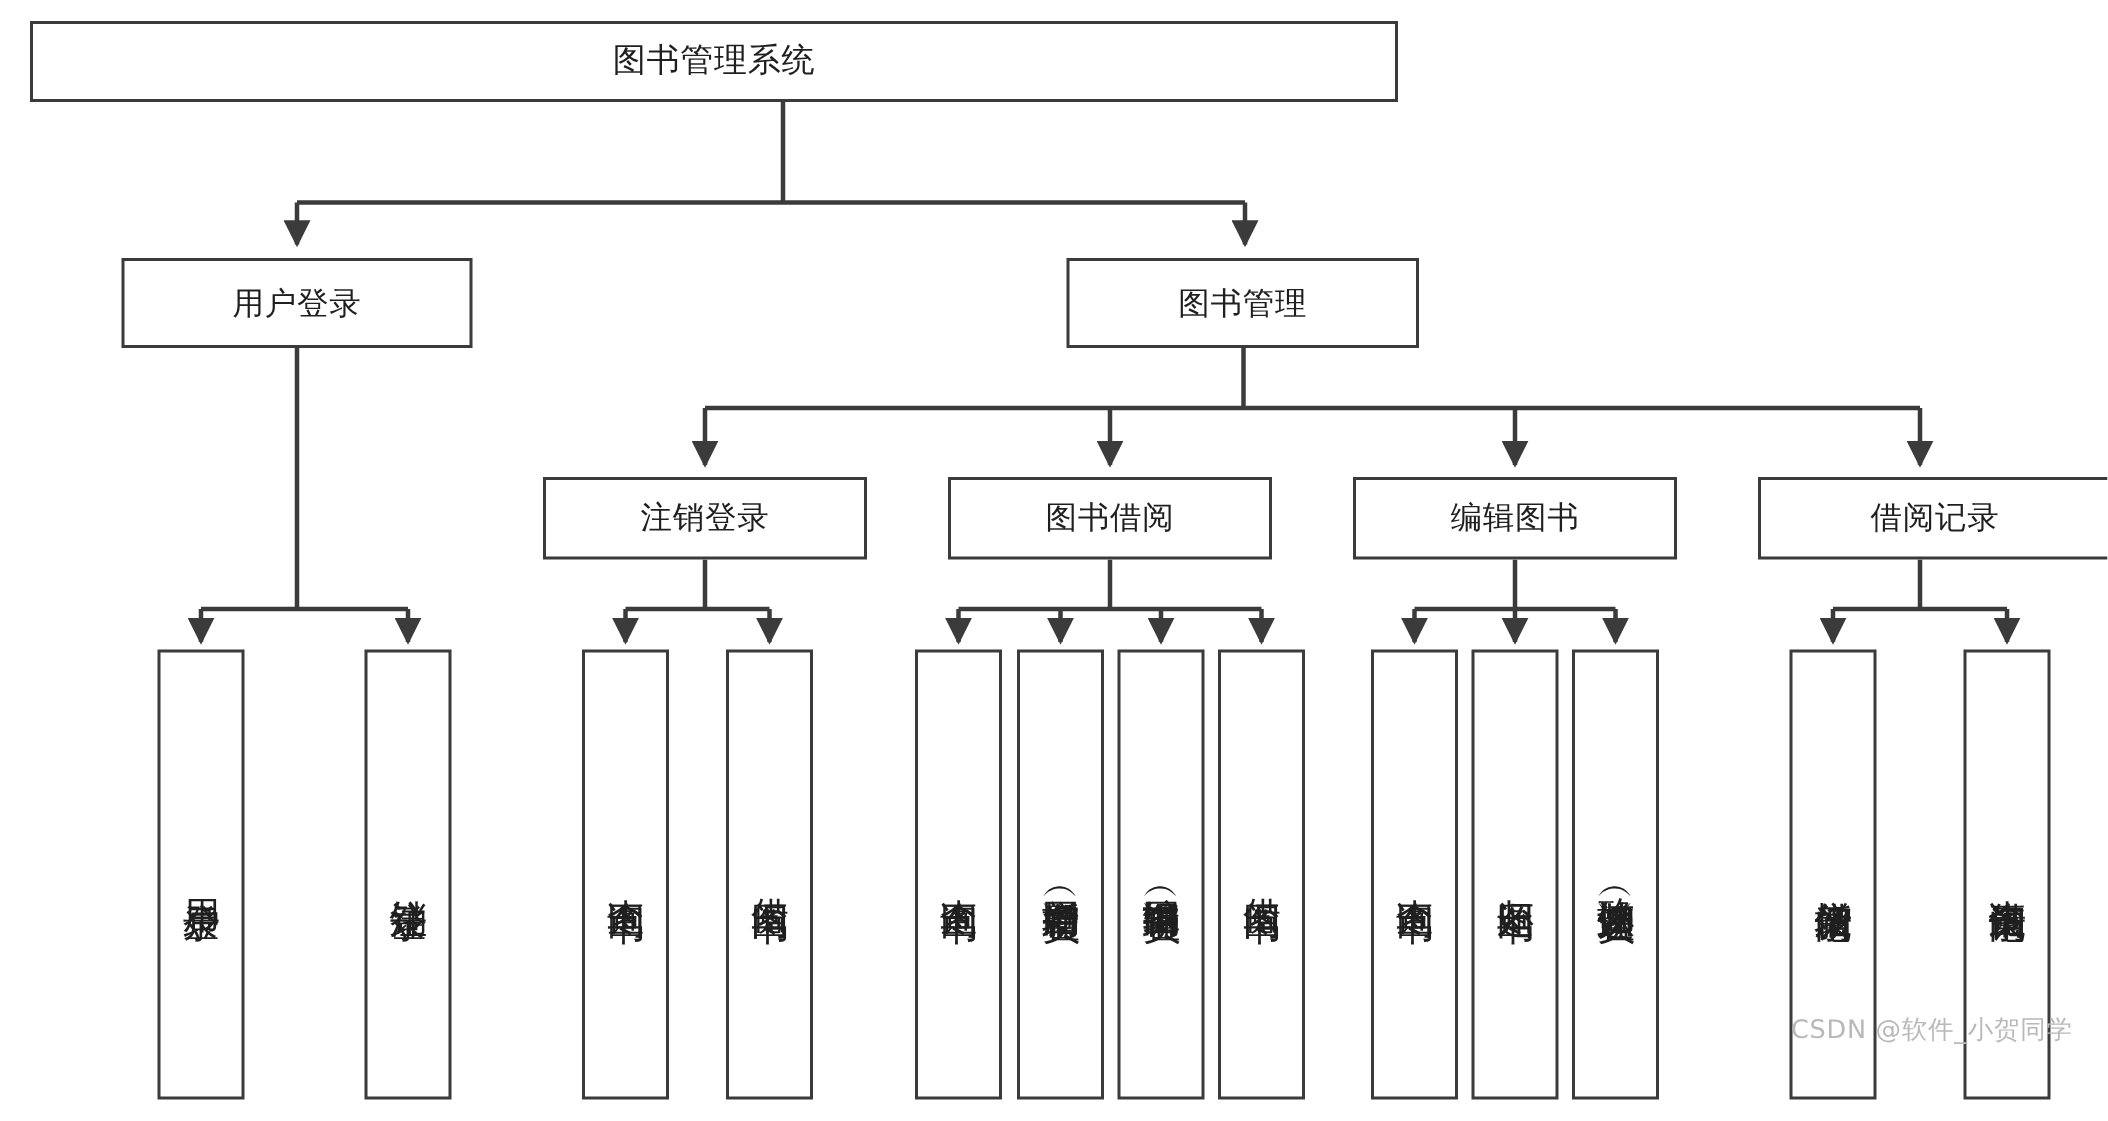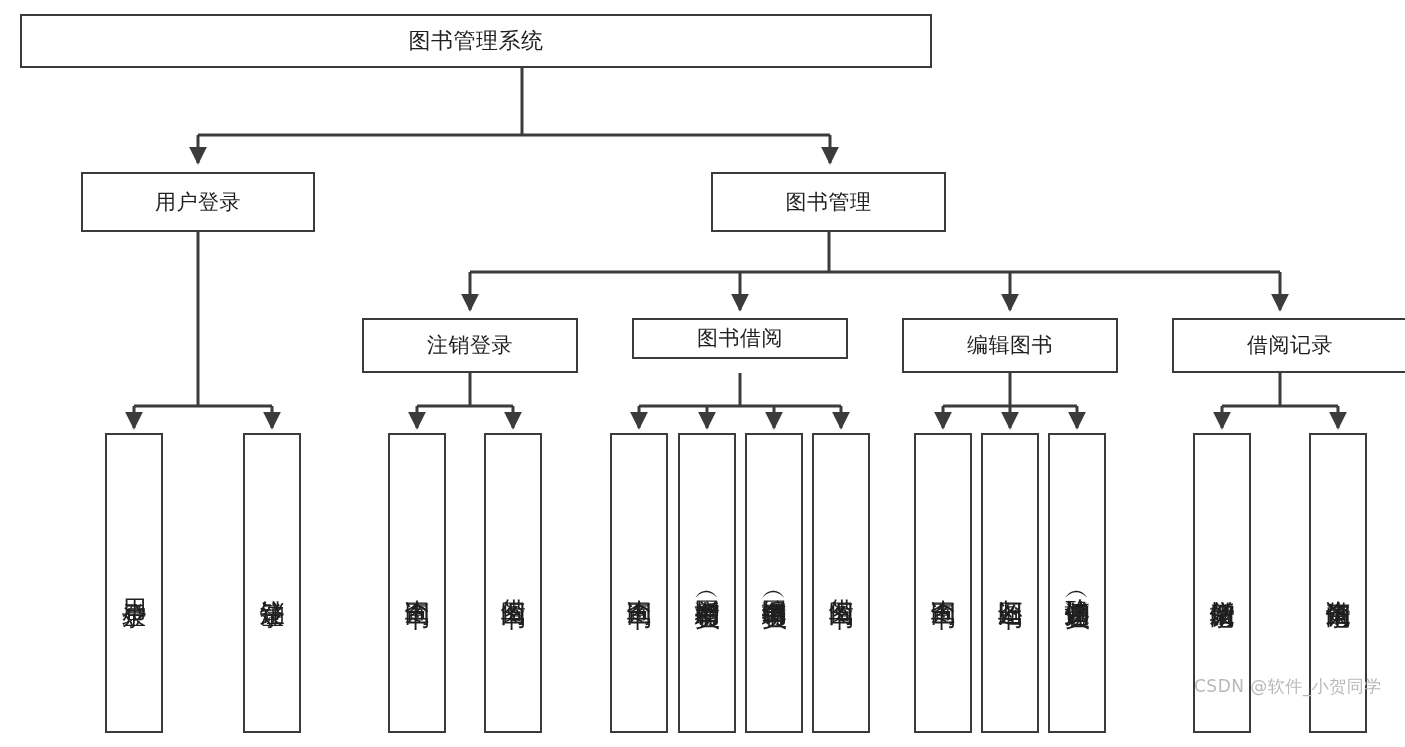--- a/index.html
+++ b/index.html
@@ -132,21 +132,21 @@
   <div class="node horiz" style="left:81px; top:172px; width:234px; height:60px;">
     <span class="lbl">用户登录</span>
   </div>
   <div class="node horiz" style="left:711px; top:172px; width:235px; height:60px;text-align:center;">
     <span class="lbl">图书管理</span>
   </div>
 
   <div class="node horiz" style="left:362px; top:318px; width:216px; height:55px;">
     <span class="lbl">注销登录</span>
   </div>
-  <div class="node horiz" style="left:632px; top:318px; width:216px; height:41px;">
+  <div class="node horiz" style="left:632px; top:318px; width:216px; height:55px;">
     <span class="lbl">图书借阅</span>
   </div>
   <div class="node horiz" style="left:902px; top:318px; width:216px; height:55px;">
     <span class="lbl">编辑图书</span>
   </div>
   <div class="node horiz" style="left:1172px; top:318px; width:236px; height:55px;">
     <span class="lbl">借阅记录</span>
   </div>
 
   <div class="node vert" style="left:105px; top:433px; width:58px; height:300px;">

